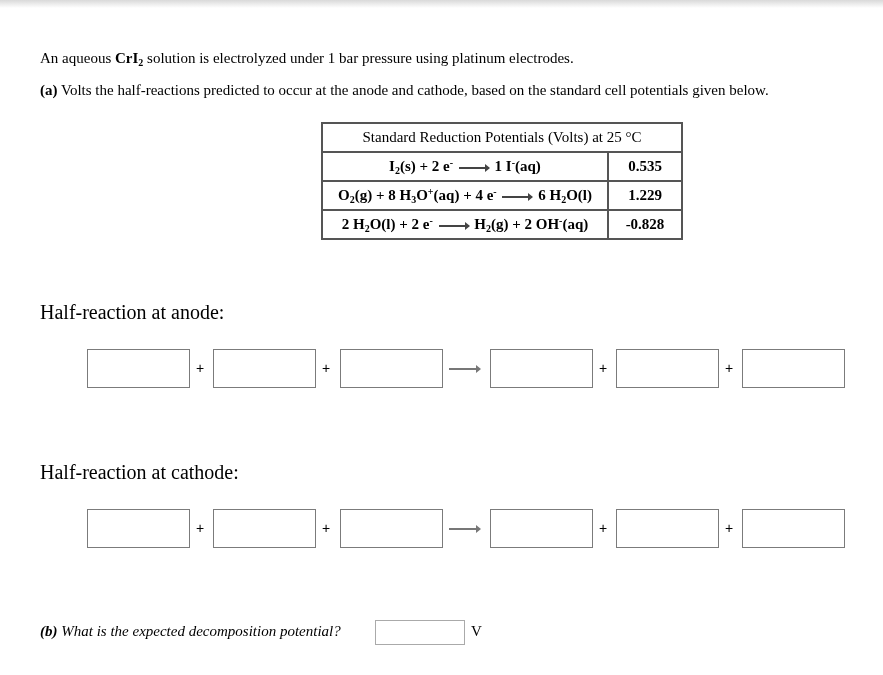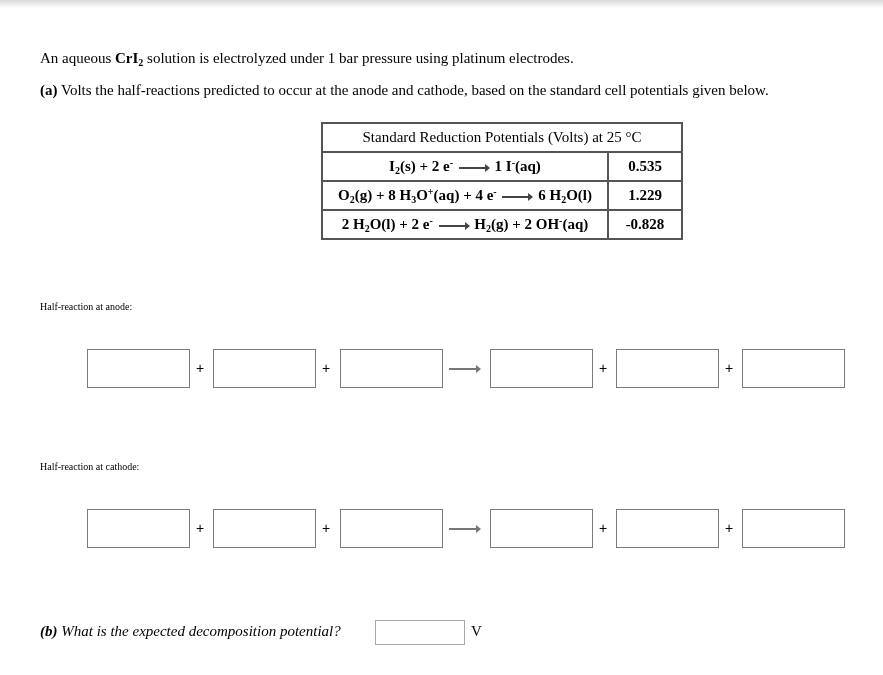--- a/index.html
+++ b/index.html
@@ -36,21 +36,21 @@
     }
     table.pot td.hdr { font-weight: normal; height: 27px; }
     table.pot td.rx { font-weight: bold; height: 27px; width: 276px; }
     table.pot td.val { font-weight: bold; width: 40px; padding: 0 16px; }
     .arr { display: inline-block; width: 30px; height: 2px; background: #444; position: relative; vertical-align: middle; margin: 0 2px; }
     .arr::after {
       content: ""; position: absolute; right: -1px; top: -3px;
       border-left: 5px solid #444; border-top: 4px solid transparent; border-bottom: 4px solid transparent;
     }
 
-    .label { font-size: 10px; }
+    .label { font-size: 20px; }
     .lbl-anode { left: 40px; top: 301px; }
     .lbl-cathode { left: 40px; top: 461px; }
 
     .box {
       position: absolute; width: 103px; height: 39px;
       border: 1.5px solid #7b7b7b; background: #fff; box-sizing: border-box;
       font-family: "Liberation Sans", sans-serif; font-size: 14px; padding: 0 4px;
       outline: none;
     }
     .plus {

